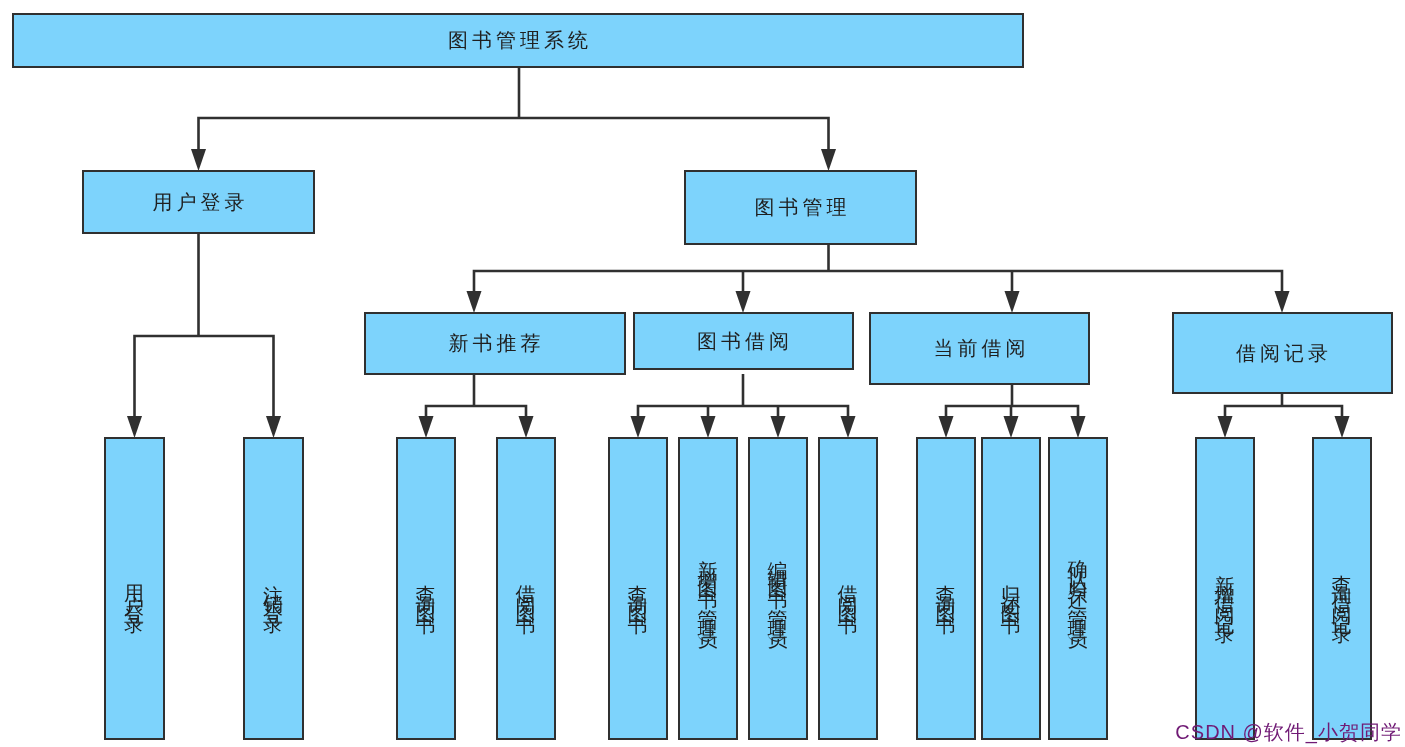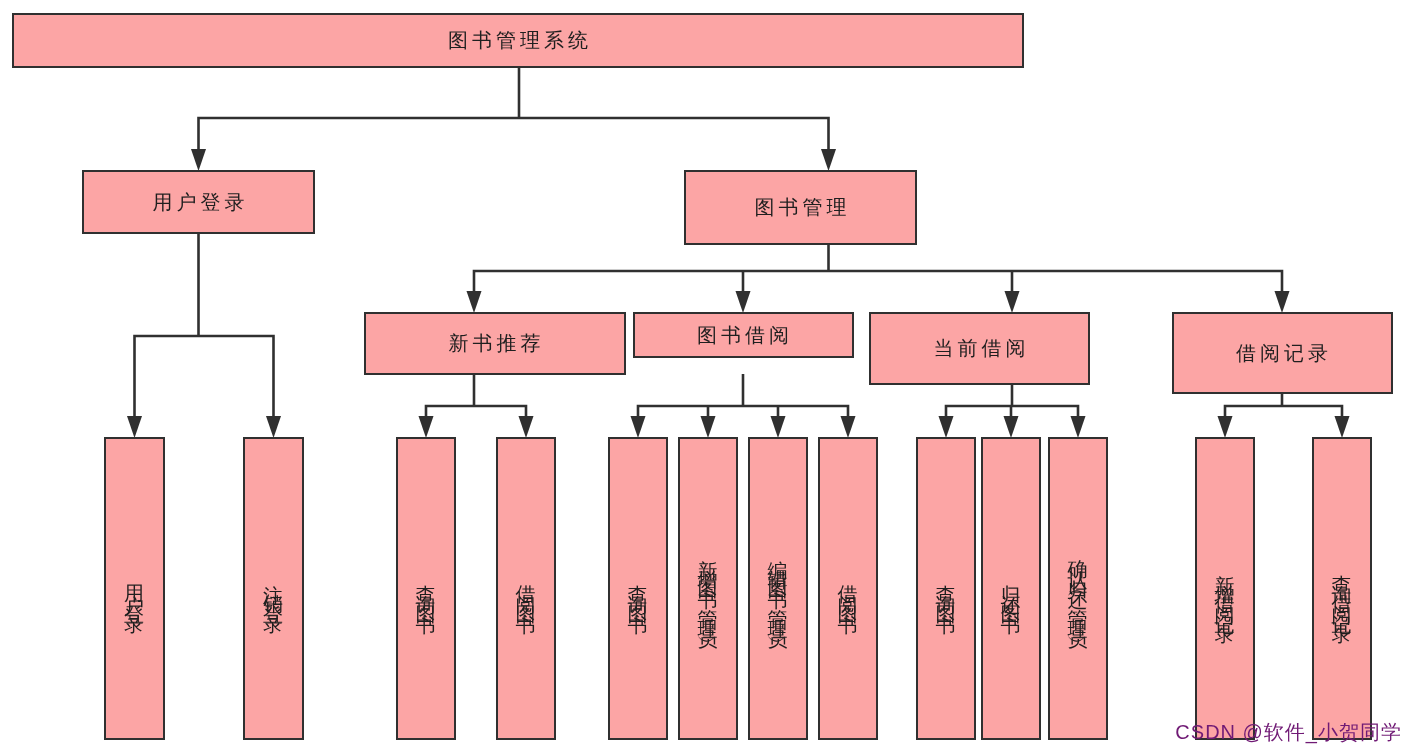--- a/index.html
+++ b/index.html
@@ -3,21 +3,21 @@
 <meta charset="utf-8">
 <style>
   html,body{margin:0;padding:0;background:#fff;}
   .canvas{
     position:relative;width:1405px;height:747px;background:#ffffff;overflow:hidden;
     font-family:"Liberation Sans","DejaVu Sans",sans-serif;
   }
   .wires{position:absolute;left:0;top:0;pointer-events:none;}
   .node{
     position:absolute;box-sizing:border-box;
-    border:2.5px solid #303030;background:#fca5a5;
+    border:2.5px solid #303030;background:#7dd3fc;
     display:flex;align-items:center;justify-content:center;
     color:#1f1f1f;
   }
   .node.h span{font-size:20px;letter-spacing:4px;text-indent:4px;white-space:nowrap;}
   .node.v span{
     writing-mode:vertical-rl;text-orientation:mixed;
     font-size:20px;letter-spacing:10px;line-height:1;white-space:nowrap;
   }
   .watermark{
     position:absolute;right:3px;top:719px;
@@ -88,21 +88,21 @@
   <div class="node h" style="left:82px;top:170px;width:233px;height:64px">
     <span>用户登录</span>
   </div>
   <div class="node h" style="left:684px;top:170px;width:233px;height:75px">
     <span>图书管理</span>
   </div>
 
   <div class="node h" style="left:363.5px;top:312px;width:262px;height:63px">
     <span>新书推荐</span>
   </div>
-  <div class="node h" style="left:632.5px;top:312px;width:221px;height:46px">
+  <div class="node h" style="left:632.5px;top:312px;width:221px;height:58px">
     <span>图书借阅</span>
   </div>
   <div class="node h" style="left:869px;top:312px;width:221px;height:73px">
     <span>当前借阅</span>
   </div>
   <div class="node h" style="left:1171.5px;top:312px;width:221px;height:82px">
     <span>借阅记录</span>
   </div>
 
   <div class="node v" style="left:104px;top:437px;width:61px;height:303px">

